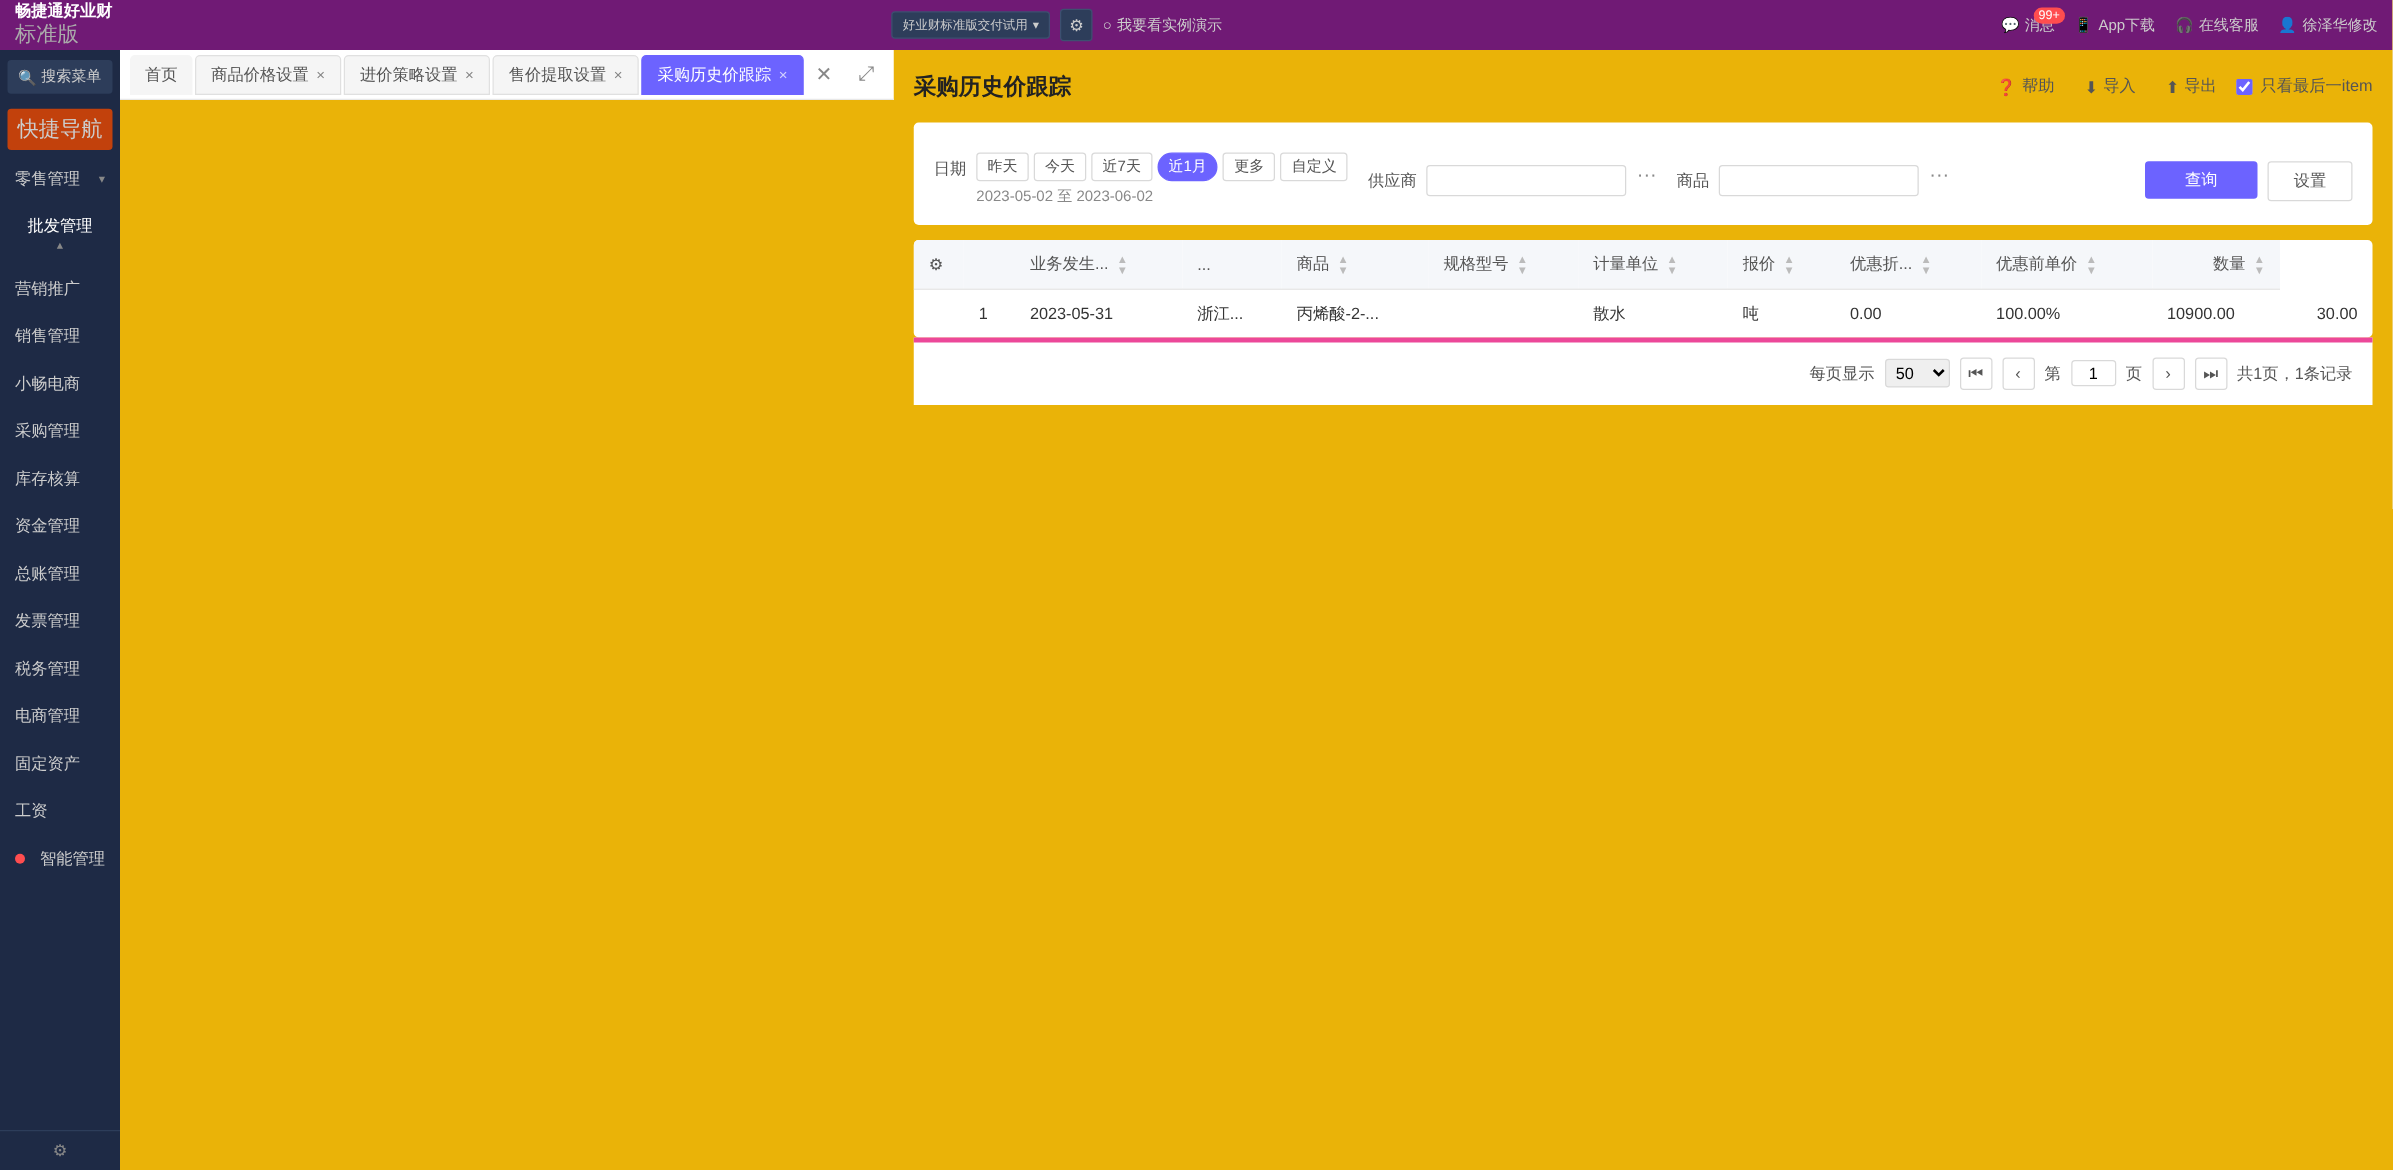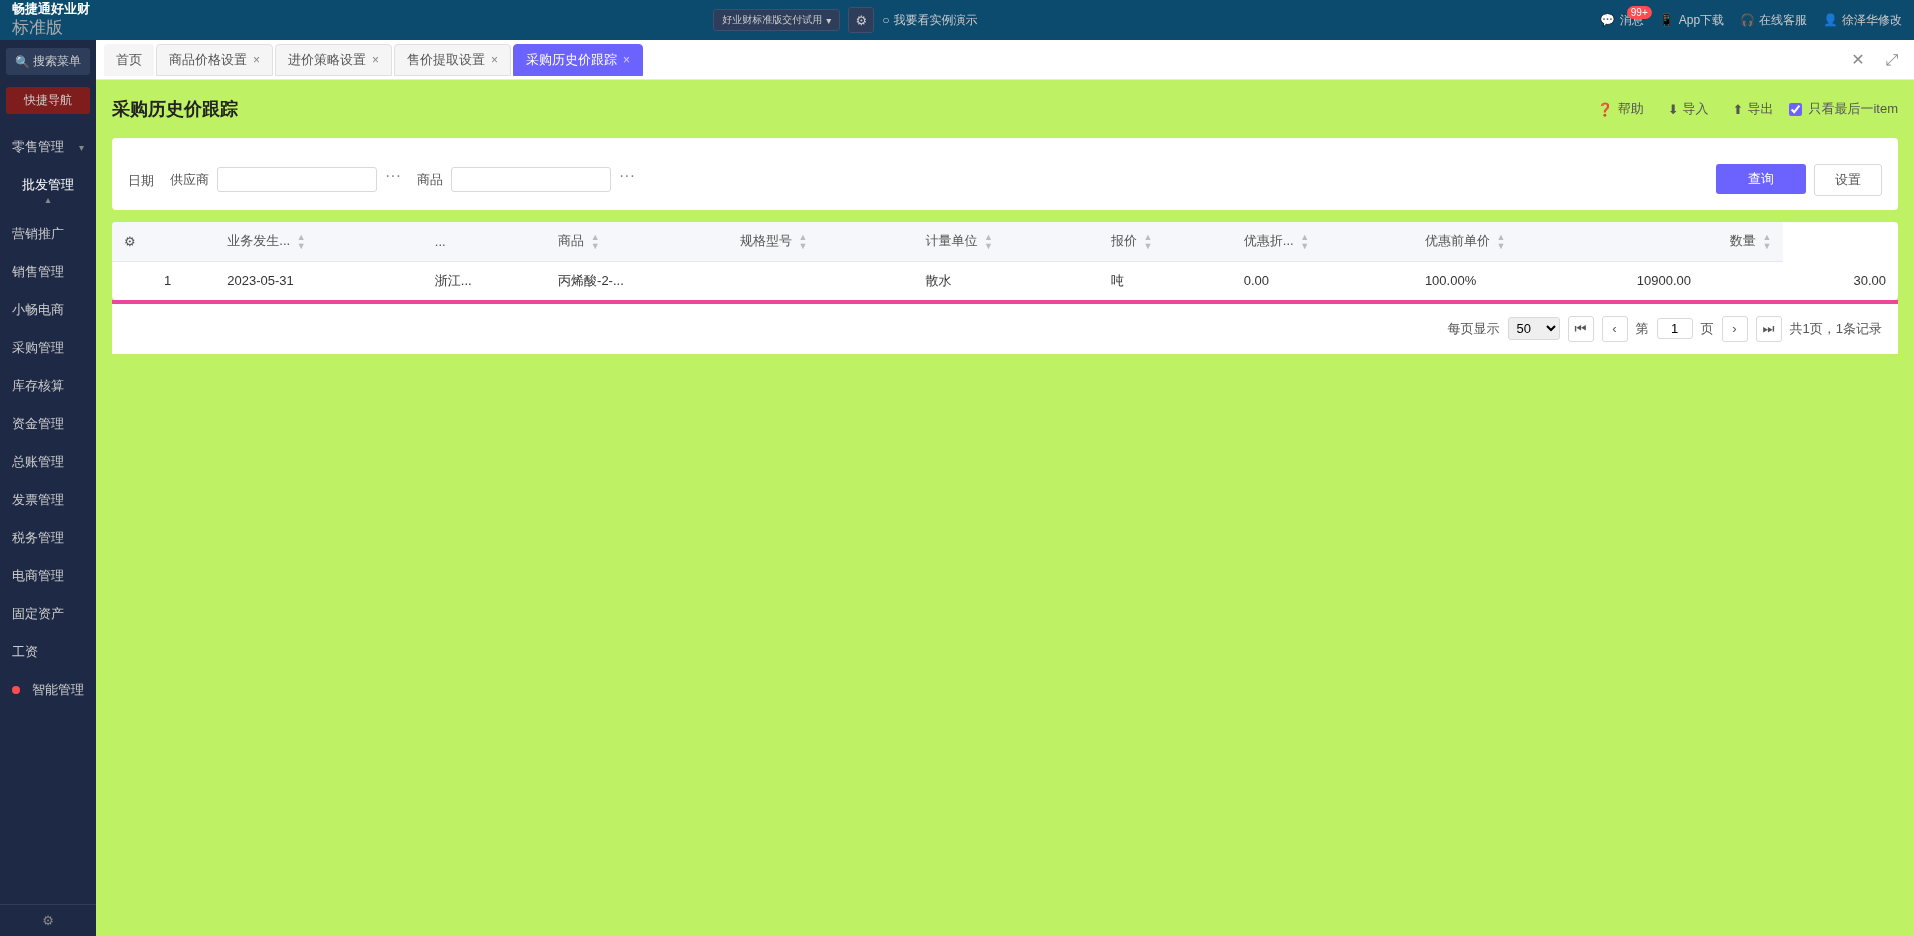--- a/index.html
+++ b/index.html
@@ -1,19 +1,19 @@
 <!DOCTYPE html>
 <html><head>
   <meta charset="utf-8">
   <style>
     * { box-sizing: border-box; margin: 0; padding: 0; }
     body { font-family: 'Microsoft YaHei', Arial, sans-serif; font-size: 13px; background: #f0f2f5; color: #333; display: flex; flex-direction: column; height: 100vh; overflow: hidden; }
 
     
-    .topbar { height: 40px; background: #0c4a6e; display: flex; align-items: center; padding: 0 12px; justify-content: space-between; }
+    .topbar { height: 40px; background: #701a75; display: flex; align-items: center; padding: 0 12px; justify-content: space-between; }
     .topbar-left { display: flex; align-items: center; gap: 8px; }
     .app-logo { color: #fff; font-size: 12px; line-height: 1.3; }
     .app-logo .title { font-weight: bold; font-size: 13px; }
     .app-logo .subtitle { color: #aaa; font-size: 17px; }
     .topbar-middle { display: flex; align-items: center; gap: 8px; }
     .version-select { background: #2d3d5a; border: 1px solid #3d5070; color: #ccc; padding: 3px 8px; border-radius: 3px; display: flex; align-items: center; gap: 4px; cursor: pointer; font-size: 10px; }
     .gear-btn { background: #2d3d5a; border: 1px solid #3d5070; color: #ccc; width: 26px; height: 26px; border-radius: 3px; display: flex; align-items: center; justify-content: center; cursor: pointer; }
     .demo-btn { color: #ccc; font-size: 12px; display: flex; align-items: center; gap: 4px; cursor: pointer; }
     .topbar-right { display: flex; align-items: center; gap: 16px; color: #ccc; font-size: 12px; }
     .topbar-right-item { display: flex; align-items: center; gap: 4px; cursor: pointer; position: relative; }
@@ -21,29 +21,29 @@
     .user-info { display: flex; align-items: center; gap: 4px; color: #ccc; }
 
     
     .main-wrapper { display: flex; flex: 1; overflow: hidden; }
 
     
     .sidebar { width: 96px; background: #1e2a45; display: flex; flex-direction: column; overflow-y: auto; flex-shrink: 0; }
     .sidebar-search { padding: 8px 6px; }
     .sidebar-search-btn { background: #2d3d5a; border: none; color: #ccc; width: 100%; padding: 5px; border-radius: 3px; font-size: 12px; cursor: pointer; display: flex; align-items: center; justify-content: center; gap: 3px; }
     .sidebar-nav { padding: 4px 6px; }
-    .sidebar-nav-btn { background: #7f1d1d; border: none; color: #ccc; width: 100%; padding: 5px; border-radius: 3px; font-size: 12px; cursor: pointer; margin-bottom: 10px; }
+    .sidebar-nav-btn { background: #c2410c; border: none; color: #ccc; width: 100%; padding: 5px; border-radius: 3px; font-size: 17px; cursor: pointer; margin-bottom: 0; }
     .sidebar-item { display: flex; align-items: center; justify-content: space-between; padding: 10px 12px; color: #ccc; font-size: 13px; cursor: pointer; border-radius: 2px; }
     .sidebar-item.active { color: #fff; flex-direction: column; }
     .sidebar-item .arrow { font-size: 10px; color: #888; }
     .sidebar-bottom { padding: 8px; border-top: 1px solid #2d3d5a; margin-top: auto; display: flex; justify-content: center; }
     .sidebar-settings-btn { color: #888; cursor: pointer; }
 
     
-    .content-area { flex: 1; display: flex; flex-direction: column; overflow: hidden; background: #bef264; }
+    .content-area { flex: 1; display: flex; flex-direction: row; overflow: hidden; background: #eab308; }
 
     
     .tabs-bar { background: #fff; border-bottom: 1px solid #e8e8e8; display: flex; align-items: center; padding: 0 8px; height: 40px; gap: 2px; }
     .tab { display: flex; align-items: center; gap: 6px; padding: 0 12px; height: 32px; border-radius: 4px 4px 0 0; font-size: 13px; cursor: pointer; color: #555; border: 1px solid transparent; }
     .tab.active { background: #6c63ff; color: #fff; border-color: #6c63ff; }
     .tab:not(.active) { background: #f5f5f5; border-color: #e0e0e0; }
     .tab-home { background: none; border: none; color: #555; }
     .tab-close { font-size: 12px; opacity: 0.7; cursor: pointer; }
     .tabs-actions { margin-left: auto; display: flex; align-items: center; gap: 6px; }
     .tab-action-btn { background: none; border: none; cursor: pointer; color: #888; font-size: 16px; width: 28px; height: 28px; display: flex; align-items: center; justify-content: center; }
@@ -254,20 +254,31 @@
             <input type="checkbox" checked="" style="">
             <span>只看最后一item</span>
           </label>
         </div>
       </div>
 
       <div class="filter-bar">
         <div class="filter-row">
           <div class="filter-item">
             <span class="filter-label">日期</span>
+            <div class="date-options">
+              <div class="date-btns">
+                <button class="date-btn">昨天</button>
+                <button class="date-btn">今天</button>
+                <button class="date-btn">近7天</button>
+                <button class="date-btn active">近1月</button>
+                <button class="date-btn">更多</button>
+                <button class="date-btn">自定义</button>
+              </div>
+              <div class="date-range">2023-05-02 至 2023-06-02</div>
+            </div>
           </div>
 
           <div class="filter-item">
             <span class="filter-label">供应商</span>
             <input class="filter-input" type="text" style="">
             <span class="filter-dots">···</span>
           </div>
 
           <div class="filter-item">
             <span class="filter-label">商品</span>

